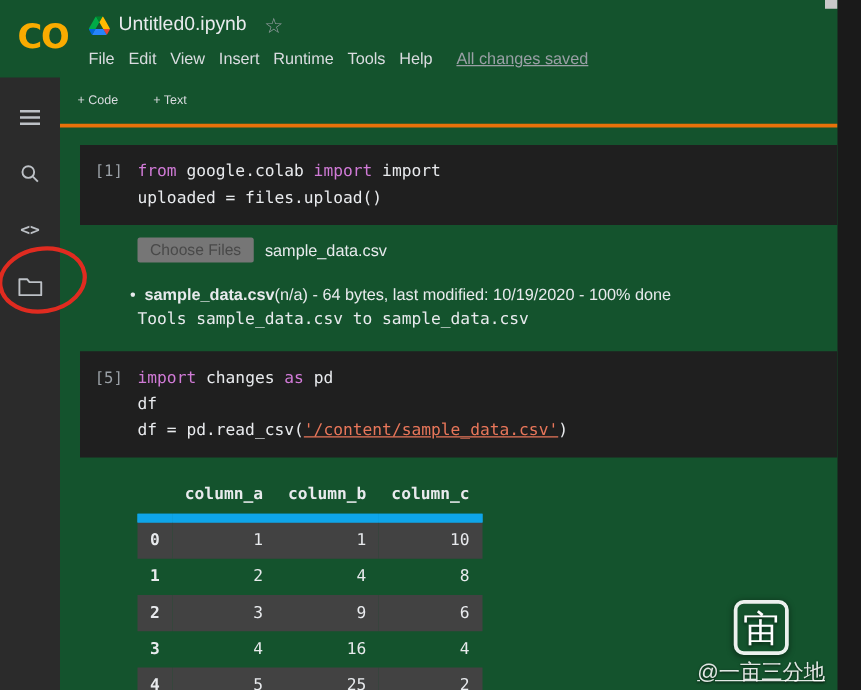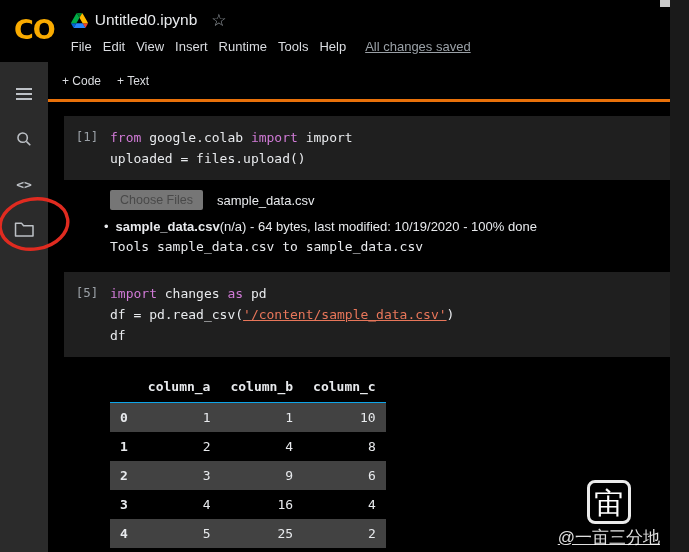--- a/index.html
+++ b/index.html
@@ -1,19 +1,19 @@
 <!DOCTYPE html>
 <html><head>
 <meta charset="utf-8">
 <style>
   * { margin:0; padding:0; box-sizing:border-box; }
   body { background:#1a1a1a; font-family:"Liberation Sans", sans-serif; }
   .app {
     position:relative; width:670px; height:552px; overflow:hidden;
-    background:#000000; color:#e8eaed;
+    background:#14532d; color:#e8eaed;
   }
 
   
   .header { height:62px; display:flex; padding:8px 0 0 14px; }
   .logo {
     color:#F9AB00; font-weight:bold; font-size:27px; letter-spacing:-1px;
     font-family:"DejaVu Sans", sans-serif; margin:6px 16px 0 0; cursor:pointer;
   }
   .title-block { display:flex; flex-direction:column; }
   .title-row { display:flex; align-items:center; height:24px;text-align:center; }
@@ -31,56 +31,56 @@
     display:flex; flex-direction:column; align-items:center;
     padding-top:22px; gap:25px;
   }
   .side-icon { width:22px; height:20px; color:#bdc1c6; cursor:pointer;
     display:flex; align-items:center; justify-content:center; }
   .toc-lines { display:flex; flex-direction:column; gap:3px; width:16px; }
   .toc-lines i { display:block; height:2px; background:#bdc1c6; }
   .code-glyph { font-family:"DejaVu Sans Mono", monospace; font-size:13px; color:#bdc1c6; font-weight:bold; }
 
   .main { flex:1; display:flex; flex-direction:column; min-width:0; }
-  .toolbar { height:37px; display:flex; align-items:center; gap:16px; padding-left:14px;
-    font-size:12px; color:#dadce0; }
+  .toolbar { height:37px; display:flex; align-items:center; gap:28px; padding-left:14px;
+    font-size:10px; color:#dadce0; }
   .tb-btn { cursor:pointer; }
   .orange-line { height:3px; background:#E8710A; flex:none; }
 
   .notebook { flex:1; padding:14px 0 0 16px; overflow:hidden; }
 
   .cell { background:#1f1f1f; display:flex; padding:11px 8px 11px 0; }
   .exec-count {
     width:46px; flex:none; text-align:center; color:#9aa0a6;
     font-family:"DejaVu Sans Mono", monospace; font-size:12.5px; padding-top:2px;
   }
   .code-area { font-family:"DejaVu Sans Mono", monospace; font-size:13px; line-height:21px; }
   .tok { white-space:pre; }
   .tok.pl { color:#e8eaed; }
   .tok.kw { color:#d07ad6; }
   .tok.str { color:#e8765a; text-decoration:underline; }
 
   .output { margin:10px 0 18px 46px; font-size:13px; color:#e8eaed; }
-  .upload-row { display:flex; align-items:center; gap:14px; margin-bottom:9px; }
+  .upload-row { display:flex; align-items:center; gap:9px; margin-bottom:18px; }
   .choose-btn {
     background:#767676; color:#494949; border:none; border-radius:2px;
     font-family:"Liberation Sans", sans-serif; font-size:12.5px;
     padding:3px 10px; cursor:pointer;
   }
   .bullet-line { display:flex; align-items:baseline; margin:3px 0 3px 0; }
   .bullet-dot { margin:0 7px 0 -6px; font-size:13px; }
   .bold { font-weight:bold; }
   .saving-line { font-family:"DejaVu Sans Mono", monospace; margin-top:5px; }
 
   
   .df-table {
     margin:16px 0 0 46px; border-collapse:collapse;
     font-family:"DejaVu Sans Mono", monospace; font-size:13px; color:#e8eaed;
   }
-  .df-table th { font-weight:bold; padding:6px 10px 8px 10px; text-align:left; border-bottom:1px solid #0ea5e9; }
+  .df-table th { font-weight:bold; padding:6px 10px 8px 10px; text-align:left; border-bottom:7px solid #0ea5e9; }
   .df-table th.idx-h { min-width:26px; }
   .df-table td { padding:7px 10px; text-align:right; min-width:62px; }
   .df-table td.idx { font-weight:bold; text-align:left; min-width:26px; }
   .df-table tr.striped { background:#424242; }
 
   
   .annotation { position:absolute; left:-6px; top:193px; pointer-events:none; }
   .watermark { position:absolute; right:10px; bottom:3px; text-align:center; color:#fff; }
   .stamp {
     width:44px; height:44px; border:3px solid rgba(255,255,255,.92); border-radius:8px;
@@ -185,24 +185,24 @@
           <div class="saving-line">Tools sample_data.csv to sample_data.csv</div>
         </div>
 
         <div class="cell">
           <div class="exec-count">[5]</div>
           <div class="code-area">
             <div class="code-line">
               <span class="tok kw">import </span><span class="tok pl">changes </span><span class="tok kw">as </span><span class="tok pl">pd</span>
             </div>
             <div class="code-line">
+              <span class="tok pl">df</span>
+            </div>
+            <div class="code-line">
               <span class="tok pl">df = pd.read_csv(</span><span class="tok str">'/content/sample_data.csv'</span><span class="tok pl">)</span>
-            </div>
-            <div class="code-line">
-              <span class="tok pl">df</span>
             </div>
           </div>
         </div>
 
         <table class="df-table">
           <thead>
             <tr>
               <th class="idx-h"></th>
               <th>column_a</th>
               <th>column_b</th>

